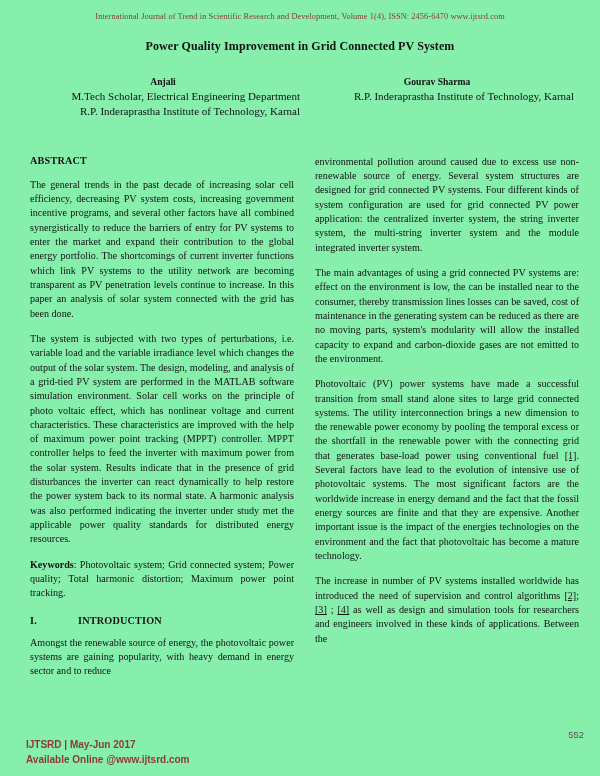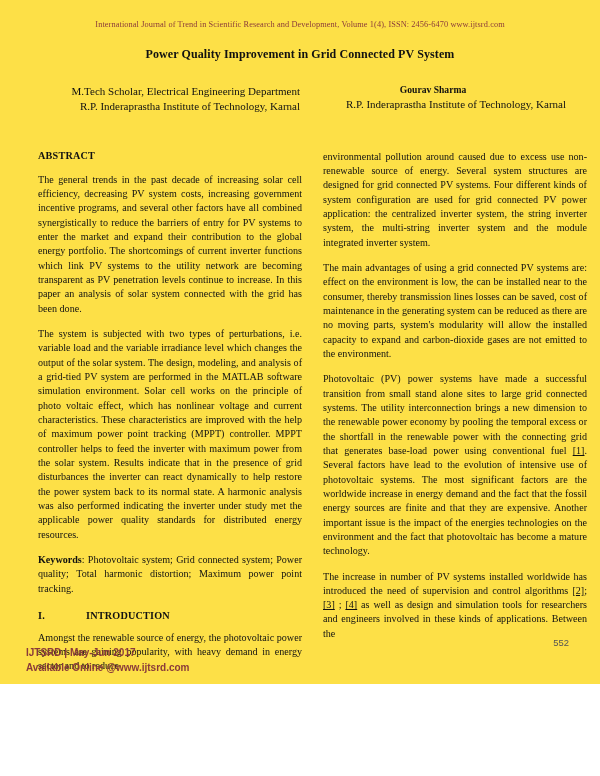--- a/index.html
+++ b/index.html
@@ -12,24 +12,24 @@
     width: 600px;
     height: 776px;
     position: relative;
     overflow: hidden;
     font-family: "Liberation Serif", "DejaVu Serif", serif;
     color: #111111;
   }
   .page {
     position: relative;
     width: 600px;
-    height: 684px;
+    height: 776px;
     box-sizing: border-box;
-    padding: 12px;
-    background: #fde047;
+    padding: 4px;
+    background: #86efac;
   }
 
   
   .running-head {
     text-align: center;
     font-size: 8.3px;
     color: #8a3a3a;
     letter-spacing: 0.1px;
     padding-top: 8px;
     line-height: 1.2;
@@ -122,38 +122,39 @@
     left: 26px;
     bottom: 9px;
     font-family: "Liberation Sans", "DejaVu Sans", sans-serif;
     font-size: 10px;
     font-weight: bold;
     color: #8a3a3a;
     line-height: 1.45;
   }
   .page-number {
     position: absolute;
-    right: 31px;
+    right: 16px;
     bottom: 36px;
     font-family: "Liberation Sans", "DejaVu Sans", sans-serif;
     font-size: 9.4px;
     color: #555;
   }
 </style>
 </head>
 <body>
 
 <div class="page">
 
   <div class="running-head">International Journal of Trend in Scientific Research and Development, Volume 1(4), ISSN: 2456-6470 www.ijtsrd.com</div>
 
   <div class="title">Power Quality Improvement in Grid Connected PV System</div>
 
   <div class="authors">
     <div class="author-col">
+      <div class="author-name">Anjali</div>
       <div class="author-line">M.Tech Scholar, Electrical Engineering Department</div>
       <div class="author-line">R.P. Inderaprastha Institute of Technology, Karnal</div>
     </div>
     <div class="author-col">
       <div class="author-name">Gourav Sharma</div>
       <div class="author-line">R.P. Inderaprastha Institute of Technology, Karnal</div>
     </div>
   </div>
 
   <div class="columns">

